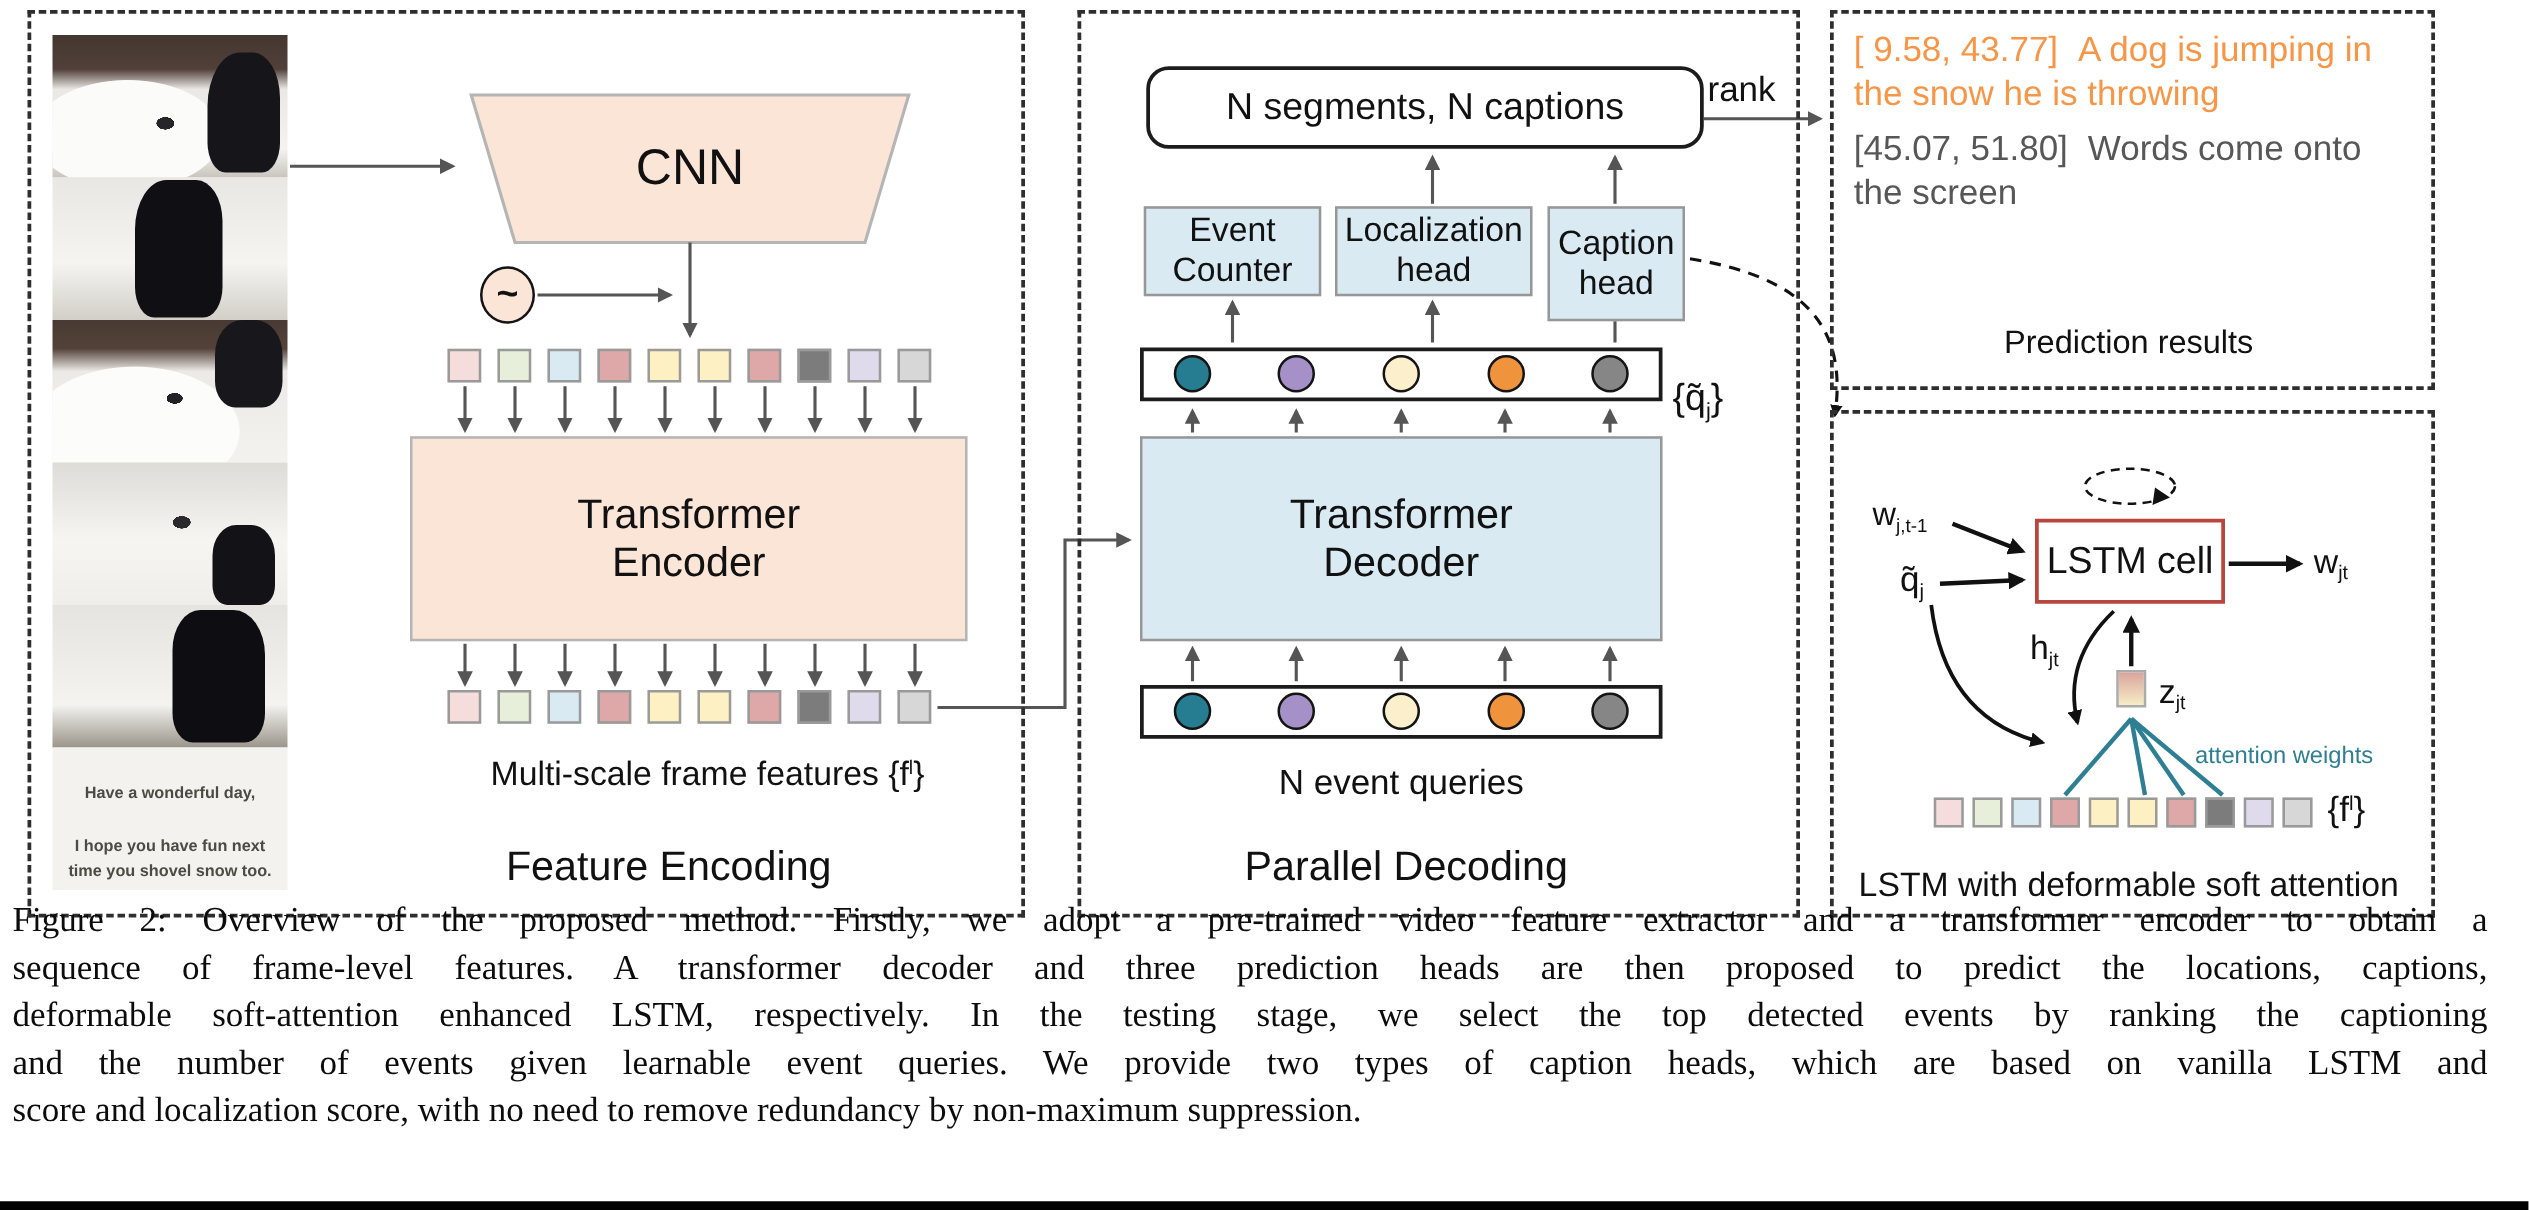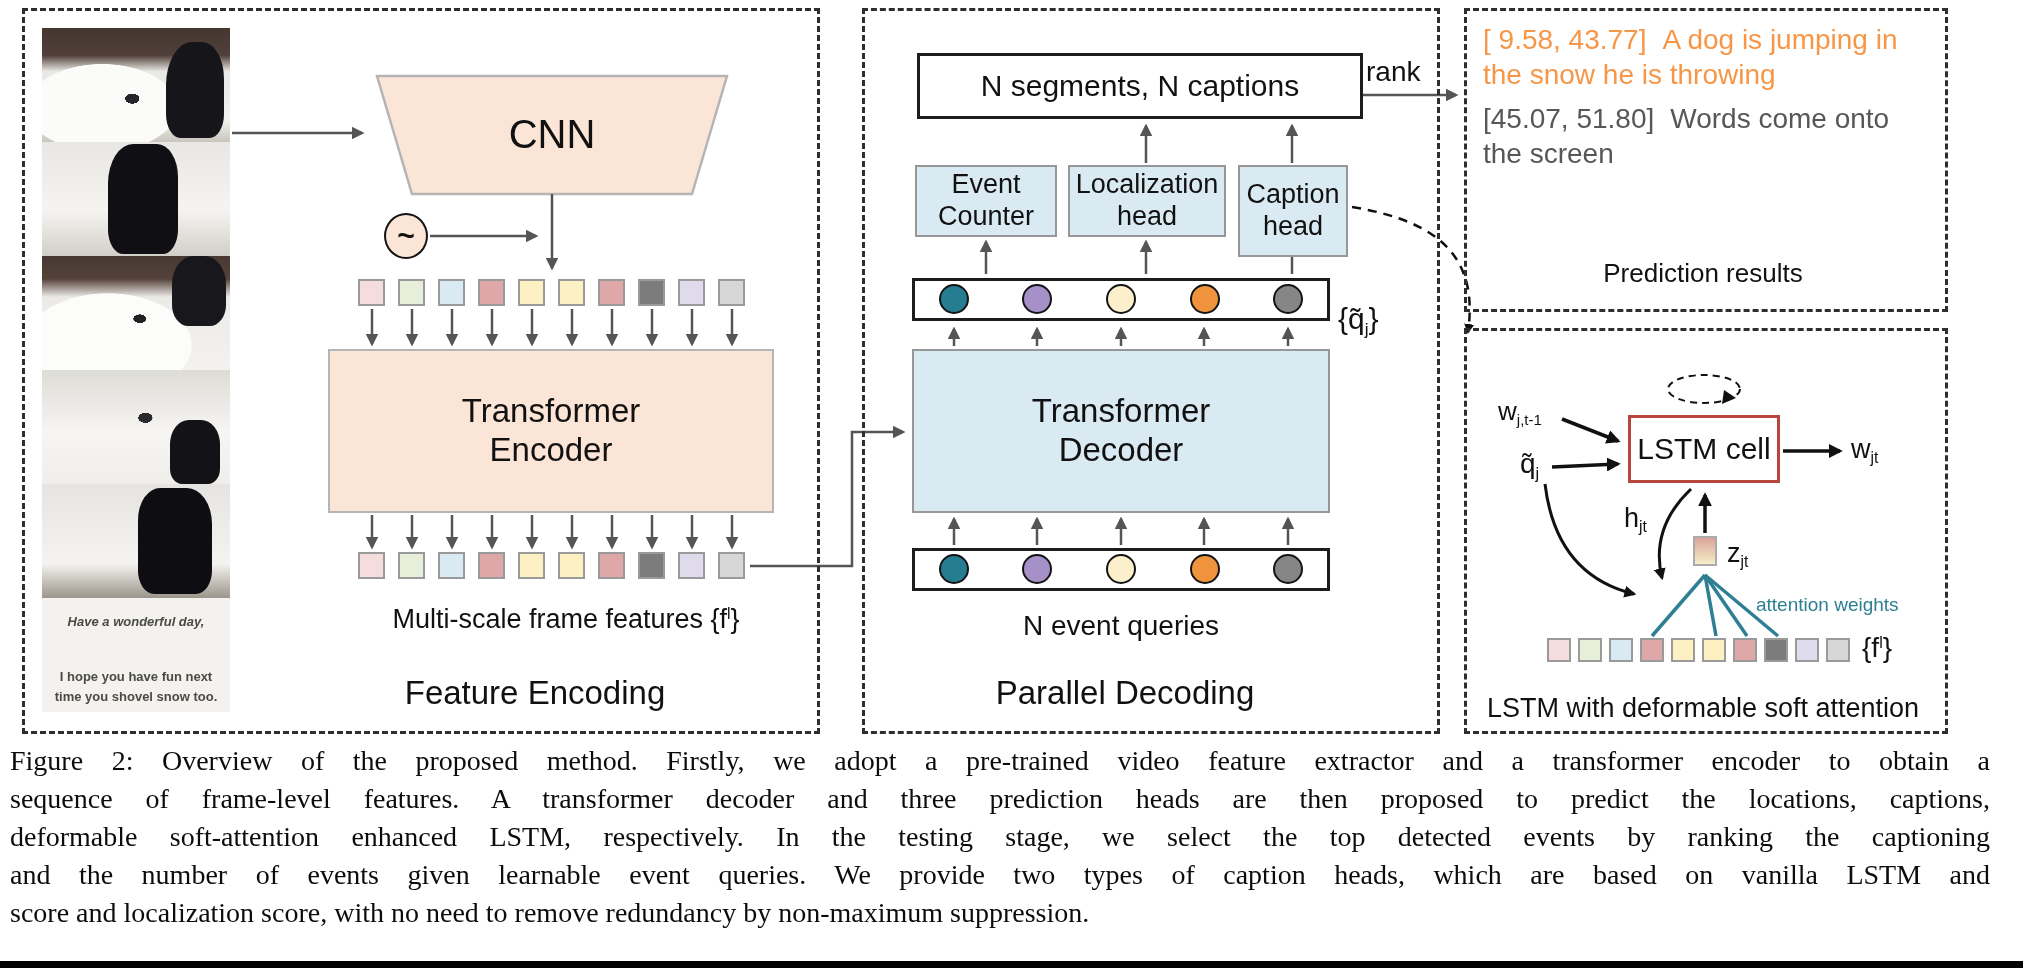--- a/index.html
+++ b/index.html
@@ -36,28 +36,28 @@
   .f3{background:radial-gradient(9px 6px at 52% 55%,#222226 0 70%,transparent 72%),
       radial-gradient(130px 80px at 35% 78%,#fcfcfb 0 64%,transparent 65%),
       linear-gradient(180deg,#473a33 0%,#544239 20%,#eceae6 36%,#f3f2ef 100%);}
   .f3::after{content:"";position:absolute;right:4px;top:0;width:54px;height:70px;background:#17171c;border-radius:40% 40% 30% 30%;}
   .f4{background:radial-gradient(10px 7px at 55% 42%,#2a2a2e 0 70%,transparent 72%),
       linear-gradient(180deg,#dddcd7 0%,#f6f5f2 55%,#efeeea 100%);}
   .f4::after{content:"";position:absolute;right:10px;bottom:0;width:50px;height:64px;background:#131317;border-radius:38% 38% 24% 24%;}
   .f5{background:linear-gradient(180deg,#e5e4e0 0%,#f4f3f0 70%,#9b958a 100%);}
   .f5::after{content:"";position:absolute;right:18px;top:4px;width:74px;height:106px;background:#0e0e12;border-radius:30% 34% 22% 22%;}
   .f6{background:#f3f2ef;font-weight:bold;font-size:13px;color:#4b4b44;text-align:center;}
-  .sub1{position:absolute;top:16px;width:100%;font-style:italic;}
+  .sub1{position:absolute;top:28px;width:100%;}
   .sub23{position:absolute;bottom:6px;width:100%;line-height:1.5;}
   
   .pred{position:absolute;left:1483px;top:22px;width:452px;font-size:28px;line-height:35px;}
   .pred p{margin:0 0 9px 0;}
   .pred .t{padding-right:16px;}
   
-  .cap{position:absolute;left:10px;top:742px;width:1980px;font-family:"Liberation Serif",serif;
+  .cap{position:absolute;left:10px;top:718px;width:1980px;font-family:"Liberation Serif",serif;
        font-size:28px;line-height:38px;color:#0c0c0c;}
   .cap .jl{text-align:justify;text-align-last:justify;}
   svg.wires{position:absolute;left:0;top:0;pointer-events:none;}
   .zsq{position:absolute;left:1693px;top:536px;width:24px;height:30px;border:2px solid #ababab;box-sizing:border-box;}
   .bottom-rule{position:absolute;left:0;top:961px;width:2023px;height:7px;background:#000;}
 </style>
 </head>
 <body>
 
 <div id="stage">
@@ -192,21 +192,21 @@
     </div>
 
   <div class="lbl" style="left:286px;top:604px;width:560px;text-align:center;font-size:27px;">
     <span>Multi-scale frame features </span><span class="b">{f</span><sup class="b">l</sup><span class="b">}</span>
   </div>
 
   <div class="lbl b" style="left:255px;top:674px;width:560px;text-align:center;font-size:33px;">Feature Encoding</div>
 
   <div class="panel" style="left:862px;top:8px;width:572px;height:720px;"></div>
 
-  <div class="box white-box" style="left:917px;top:53px;width:446px;height:66px;font-size:30px;">N segments, N captions</div>
+  <div class="box white-box" style="left:917px;top:53px;width:446px;height:66px;font-size:30px;border-radius:18px;">N segments, N captions</div>
 
   <div class="lbl" style="left:1366px;top:56px;font-size:28px;">rank</div>
 
   <div class="box blue" style="left:915px;top:165px;width:142px;height:72px;font-size:27px;">
     <div>Event</div>
     <div>Counter</div>
   </div>
   <div class="box blue" style="left:1068px;top:165px;width:158px;height:72px;font-size:27px;">
     <div>Localization</div>
     <div>head</div>

